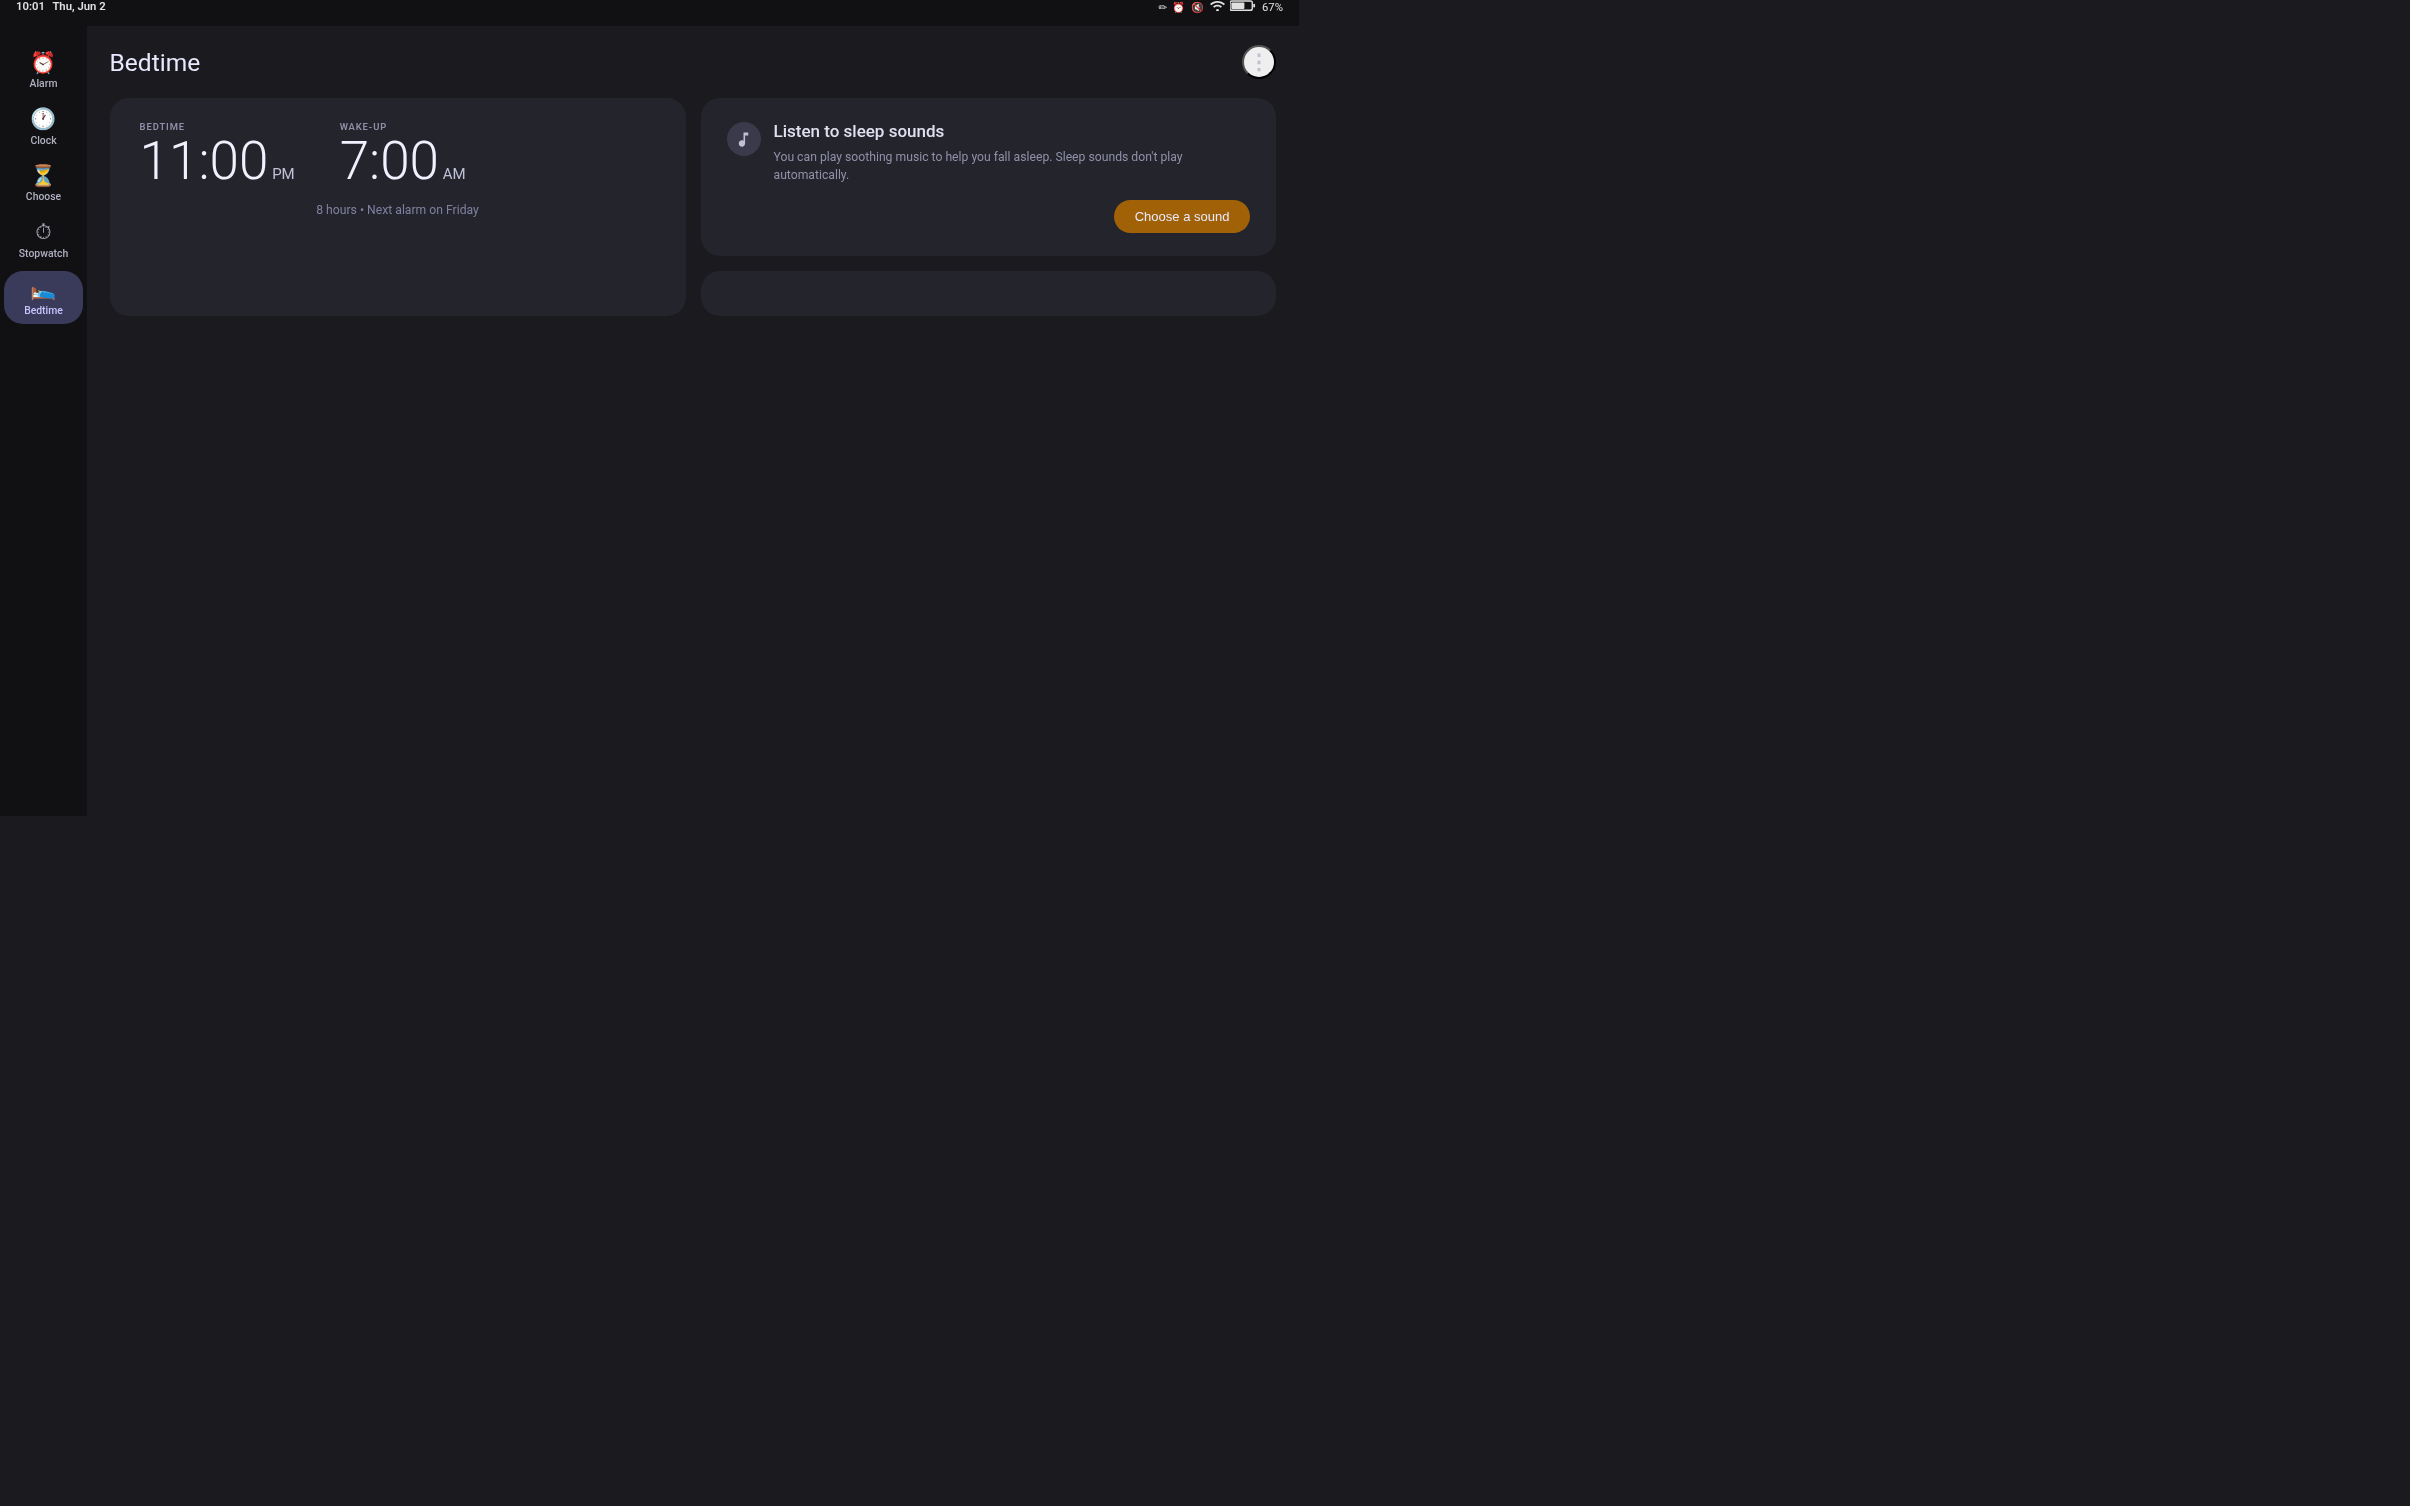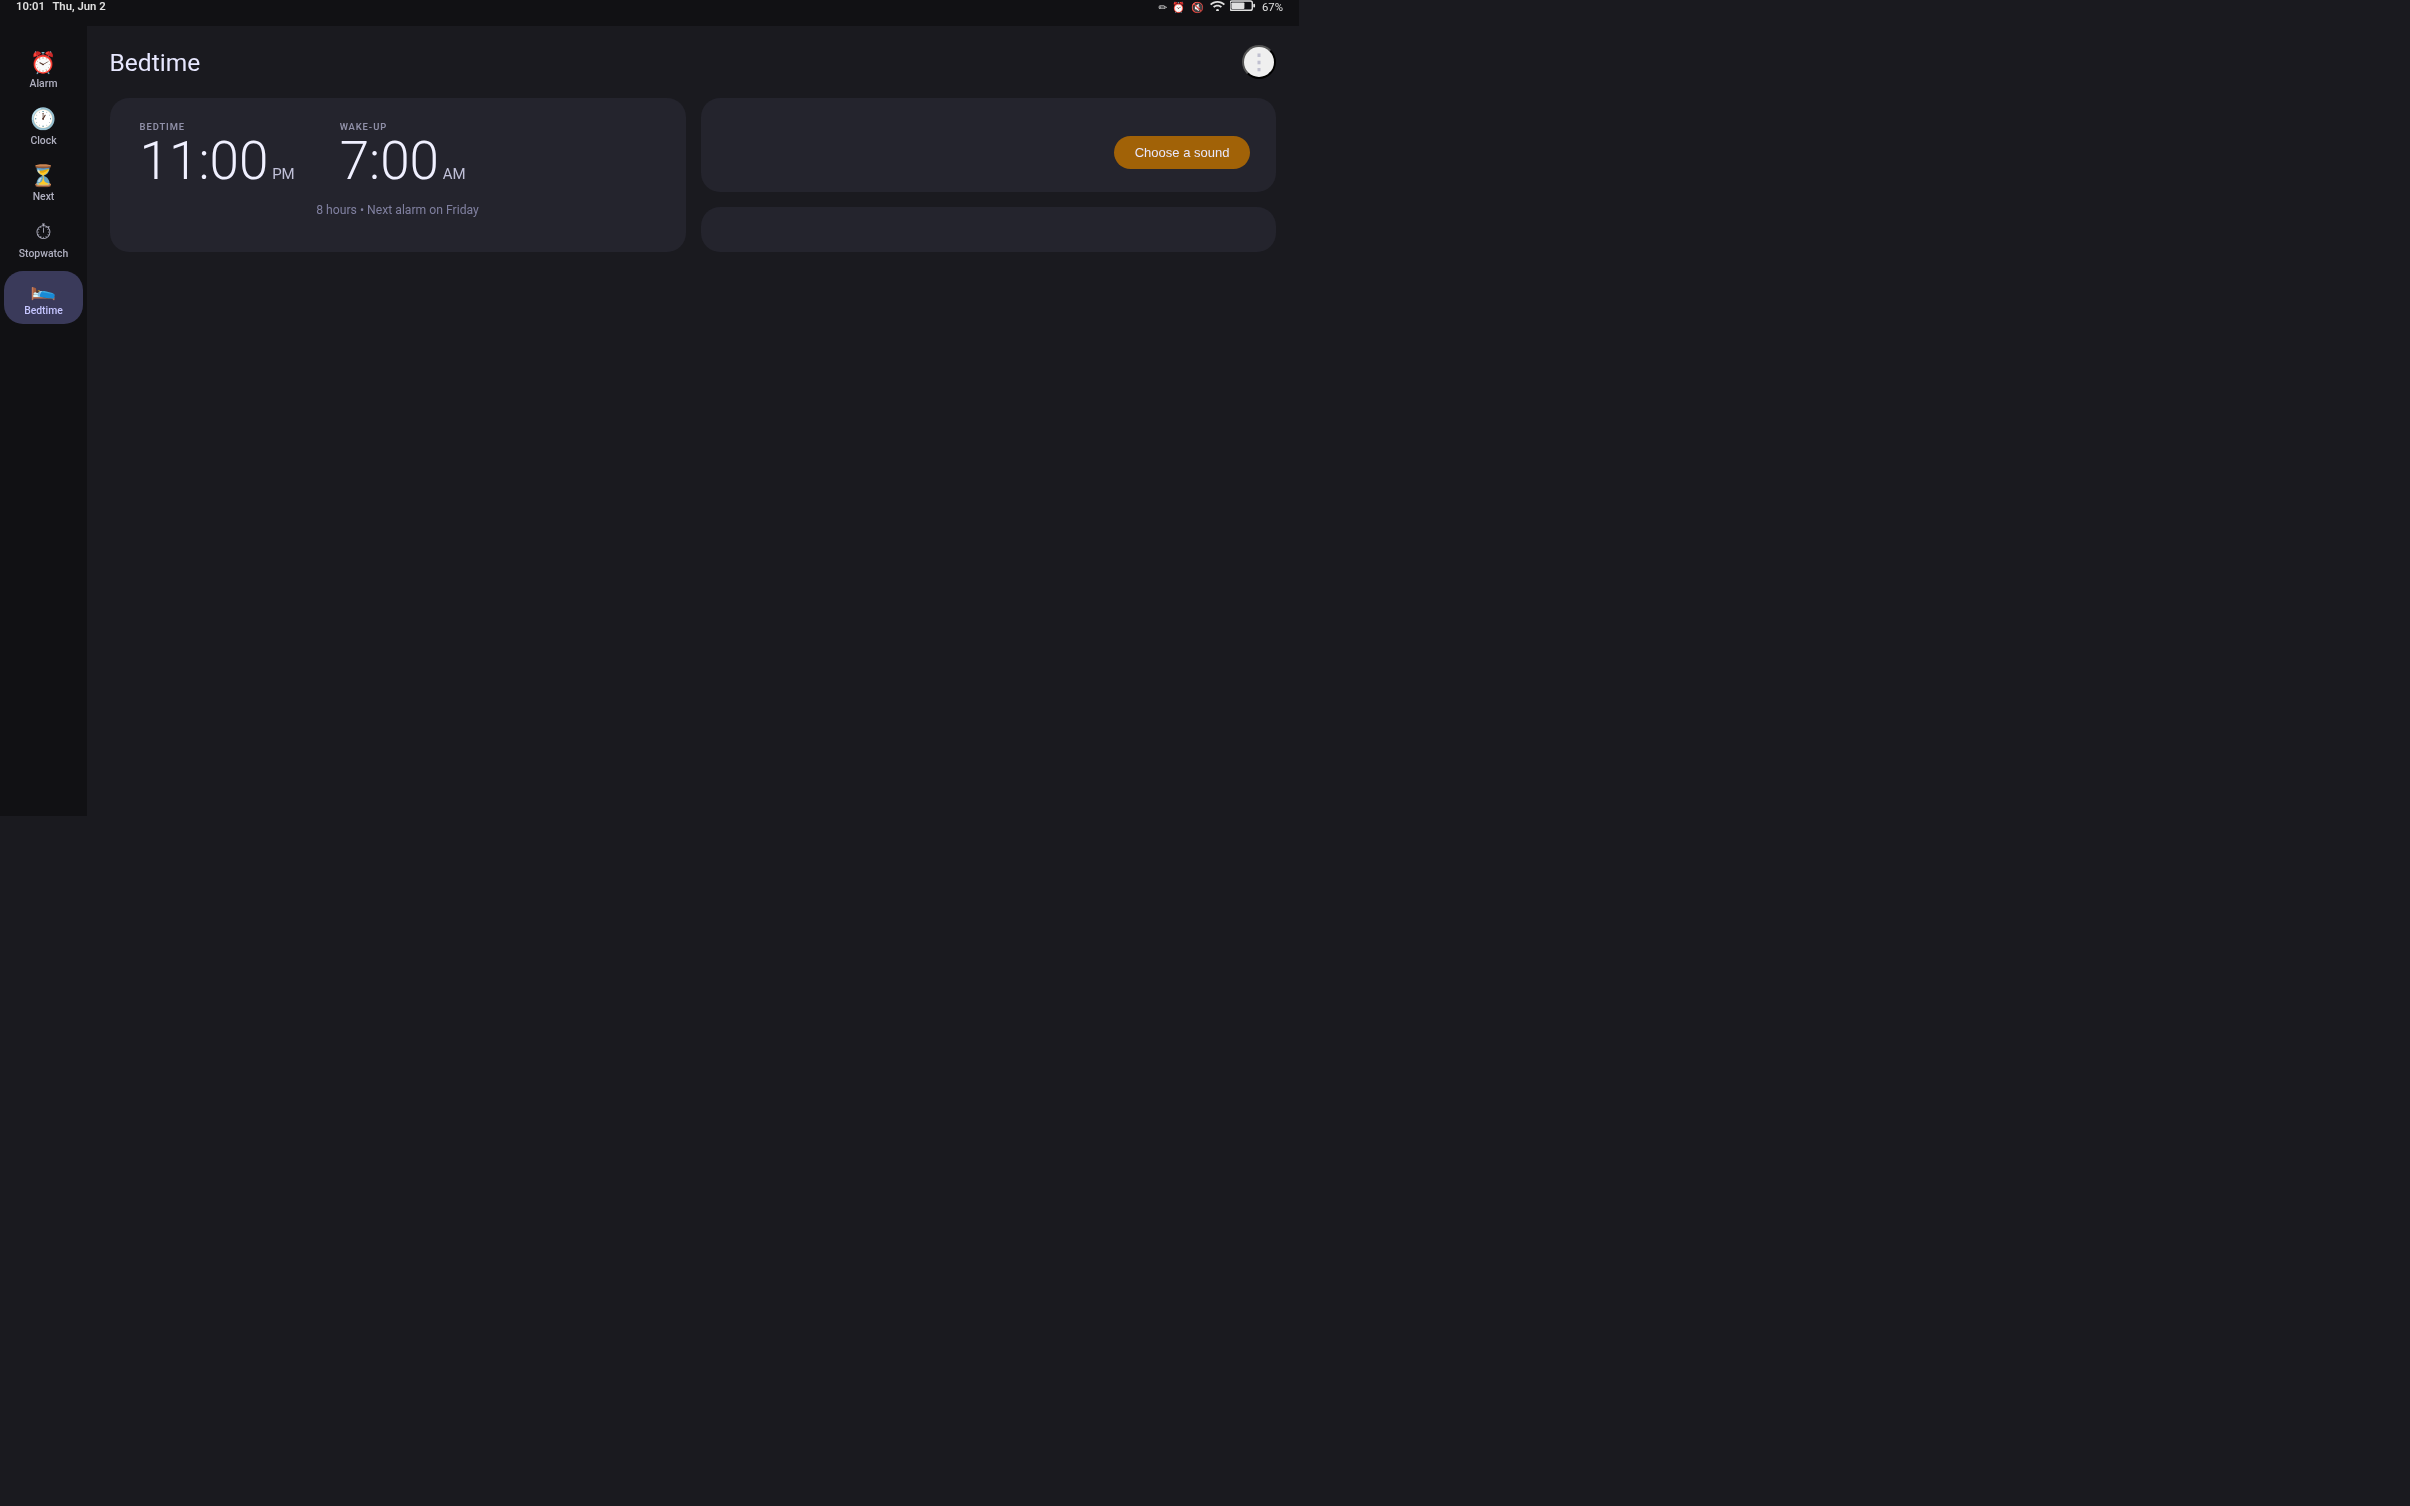--- a/index.html
+++ b/index.html
@@ -265,21 +265,21 @@
   <div class="nav-item">
     <span class="nav-icon">⏰</span>
     <span class="nav-label">Alarm</span>
   </div>
   <div class="nav-item">
     <span class="nav-icon">🕐</span>
     <span class="nav-label">Clock</span>
   </div>
   <div class="nav-item">
     <span class="nav-icon">⏳</span>
-    <span class="nav-label">Next</span>
+    <span class="nav-label">Choose</span>
   </div>
   <div class="nav-item">
     <span class="nav-icon">⏱</span>
     <span class="nav-label">Stopwatch</span>
   </div>
   <div class="nav-item active">
     <span class="nav-icon">🛌</span>
     <span class="nav-label">Bedtime</span>
   </div>
 </div>
@@ -310,20 +310,31 @@
           </div>
         </div>
       </div>
 
       <div class="schedule-info">8 hours • Next alarm on Friday</div>
     </div>
 
     <div class="right-cards">
 
       <div class="info-card">
+        <div class="info-card-header">
+          <div class="info-card-icon">
+            <svg width="19" height="19" viewBox="0 0 24 24" fill="#c0c0d8">
+              <path d="M12 3v10.55c-.59-.34-1.27-.55-2-.55-2.21 0-4 1.79-4 4s1.79 4 4 4 4-1.79 4-4V7h4V3h-6z"></path>
+            </svg>
+          </div>
+          <div class="info-card-text">
+            <div class="info-card-title">Listen to sleep sounds</div>
+            <div class="info-card-desc">You can play soothing music to help you fall asleep. Sleep sounds don't play automatically.</div>
+          </div>
+        </div>
         <div class="card-actions">
           <button class="btn-primary">Choose a sound</button>
         </div>
       </div>
 
       <div class="info-card">
       </div>
     </div>
   </div>
 </div>

